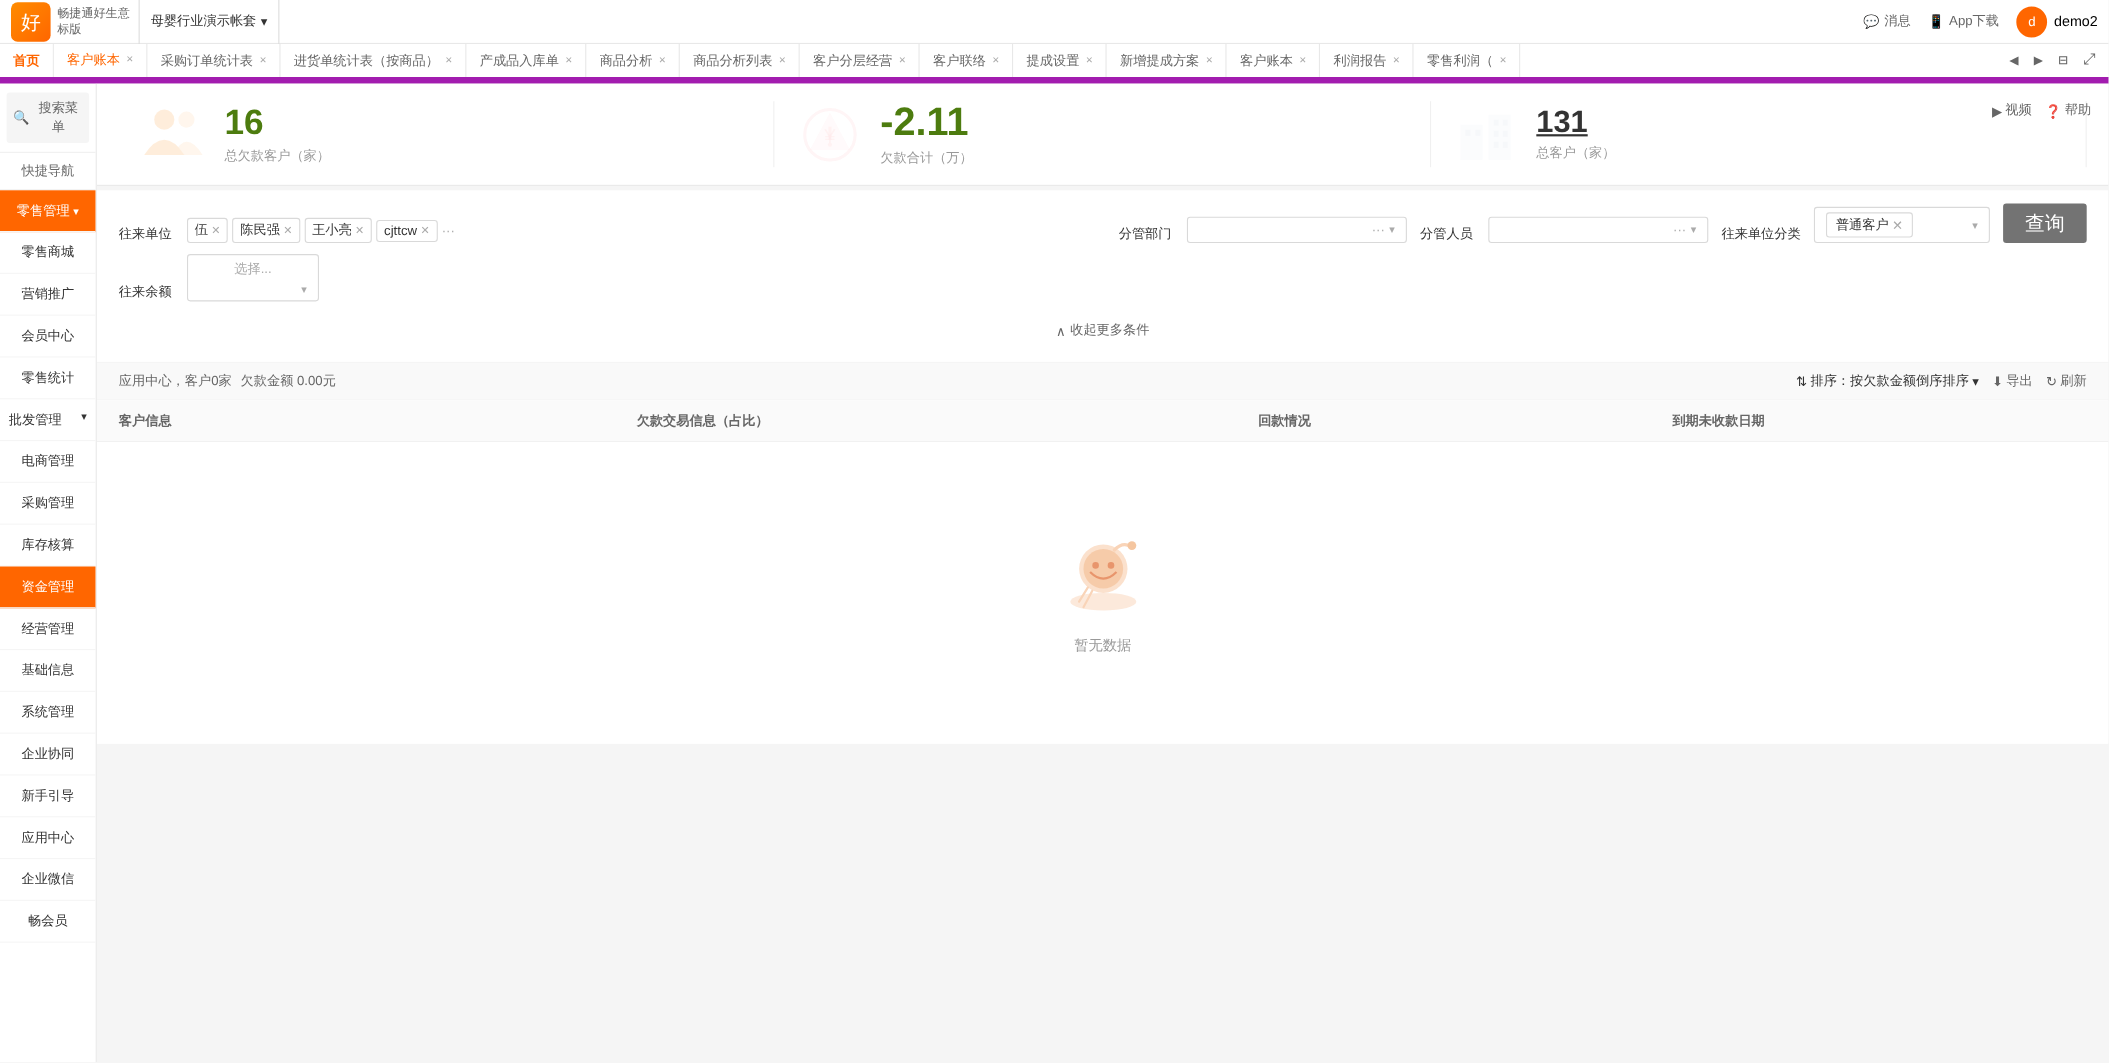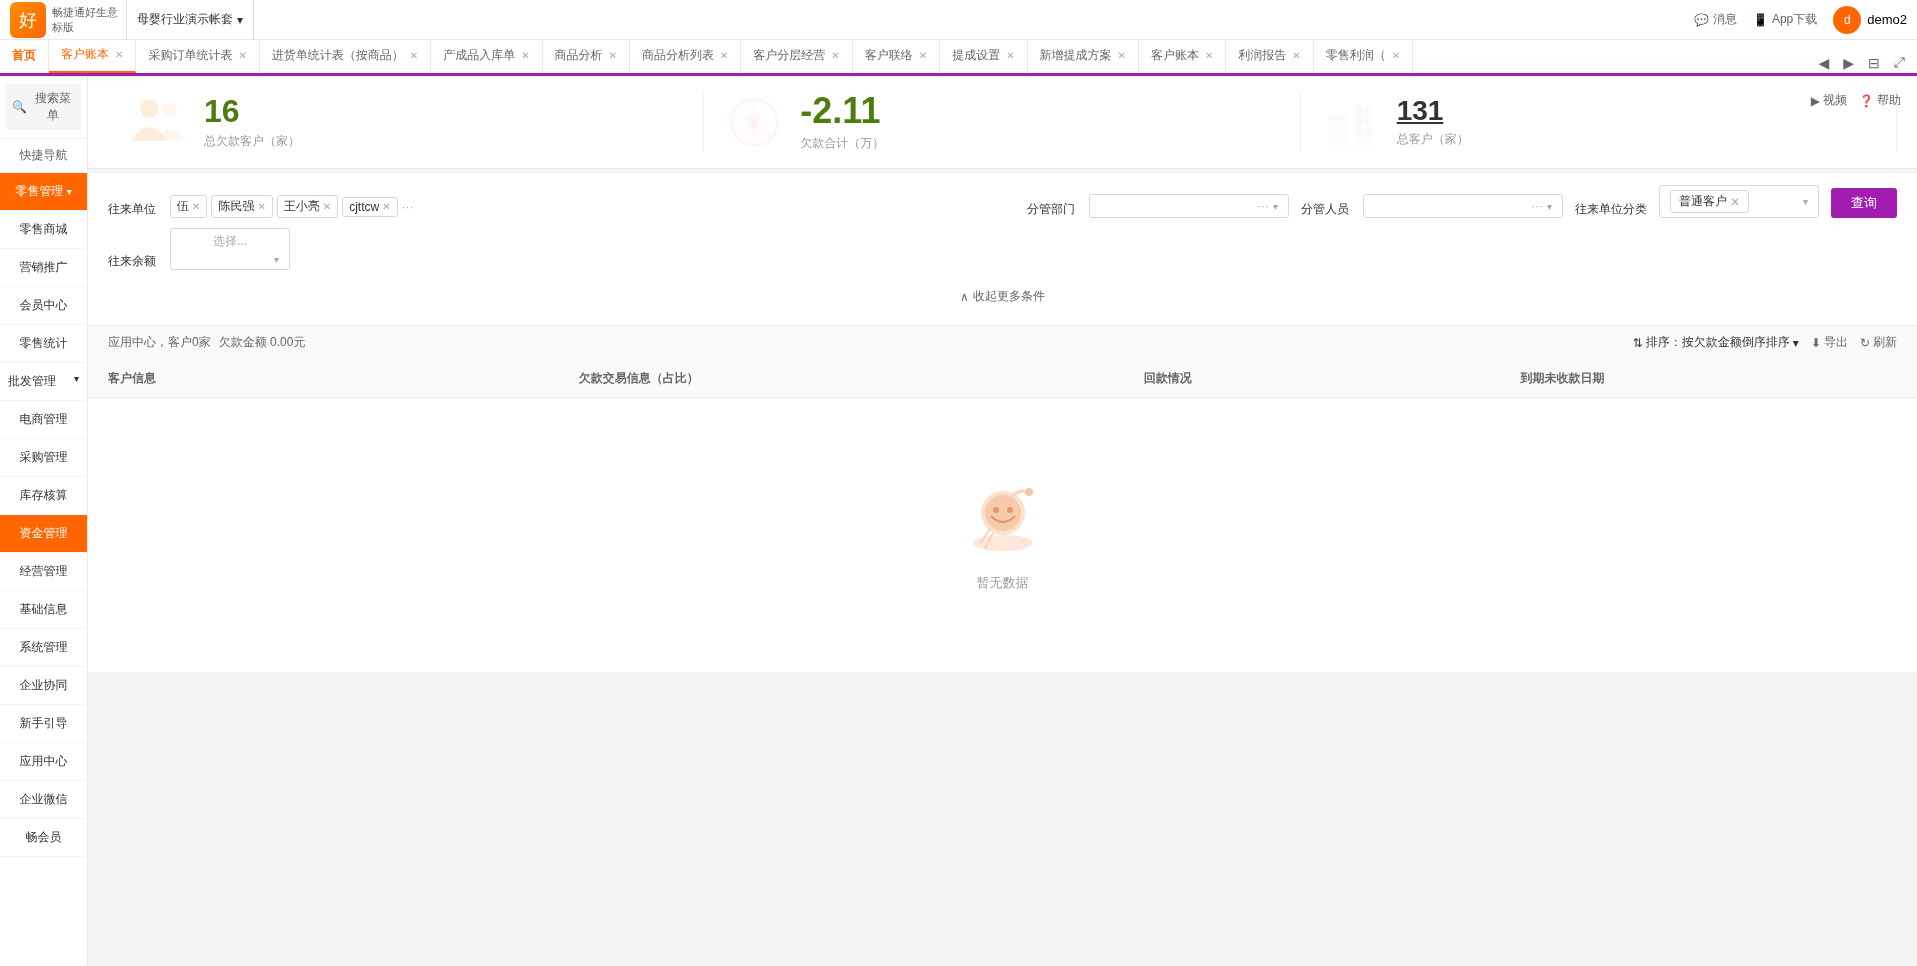--- a/index.html
+++ b/index.html
@@ -9,21 +9,21 @@
     .topbar { display: flex; align-items: center; background: #fff; height: 40px; padding: 0 10px; border-bottom: 1px solid #e8e8e8; flex-shrink: 0; }
     .logo-area { display: flex; align-items: center; gap: 6px; min-width: 88px; }
     .logo-icon { width: 36px; height: 36px; background: linear-gradient(135deg, #ff8c00, #ff6600); border-radius: 6px; display: flex; align-items: center; justify-content: center; color: #fff; font-size: 18px; }
     .logo-text { font-size: 11px; color: #666; line-height: 1.3; }
     .org-selector { display: flex; align-items: center; gap: 4px; padding: 20px 10px; border: 1px solid #ddd; border-radius: 3px; margin-left: 8px; cursor: pointer; font-size: 12px; color: #333; }
     .topbar-right { margin-left: auto; display: flex; align-items: center; gap: 16px; }
     .topbar-btn { display: flex; align-items: center; gap: 4px; font-size: 12px; color: #666; cursor: pointer; }
     .avatar { width: 28px; height: 28px; border-radius: 50%; background: #ff6600; display: flex; align-items: center; justify-content: center; color: #fff; font-size: 12px; }
 
     
-    .tabs-bar { display: flex; align-items: flex-end; background: #fff; border-bottom: 3px solid #a21caf; flex-shrink: 0; height: 36px; overflow: hidden; }
+    .tabs-bar { display: flex; align-items: center; background: #fff; border-bottom: 6px solid #a21caf; flex-shrink: 0; height: 36px; overflow: hidden; font-family: Liberation Mono, monospace; }
     .tab { display: flex; align-items: center; padding: 0 12px; height: 36px; font-size: 12px; color: #666; cursor: pointer; border-right: 1px solid #e8e8e8; white-space: nowrap; flex-shrink: 0; }
     .tab.active { background: #fff; color: #ff6600; border-bottom: 2px solid #ff6600; }
     .tab .close-btn { margin-left: 6px; color: #aaa; font-size: 10px; }
     .tab-home { color: #ff6600; font-weight: bold; }
     .tabs-controls { margin-left: auto; display: flex; align-items: center; padding: 0 8px; gap: 6px; }
     .tabs-arrow { cursor: pointer; color: #666; font-size: 14px; padding: 2px 4px; }
 
     
     .main-layout { display: flex; flex: 1; overflow: hidden; }
 
@@ -82,21 +82,21 @@
     .table-col-2 { flex: 3; }
     .table-col-3 { flex: 2; }
     .table-col-4 { flex: 2; }
 
     
     .empty-state { display: flex; flex-direction: column; align-items: center; justify-content: center; padding: 80px 20px; background: #fff; }
     .empty-icon { width: 80px; height: 80px; margin-bottom: 16px; }
     .empty-text { font-size: 13px; color: #999; }
 
     
-    .query-btn { background: #a21caf; color: #fff; border: none; padding: 6px 20px; border-radius: 3px; font-size: 13px; cursor: pointer; }
+    .query-btn { background: #737373; color: #fff; border: none; padding: 6px 20px; border-radius: 3px; font-size: 18px; cursor: pointer; }
 
     
     .type-tag { display: flex; align-items: center; gap: 3px; padding: 2px 8px; background: #fff; border: 1px solid #d9d9d9; border-radius: 3px; font-size: 12px; color: #333; }
     .type-tag .x { color: #aaa; cursor: pointer; }
   </style>
 </head>
 <body>
 
 <div class="topbar">
   <div class="logo-area">

